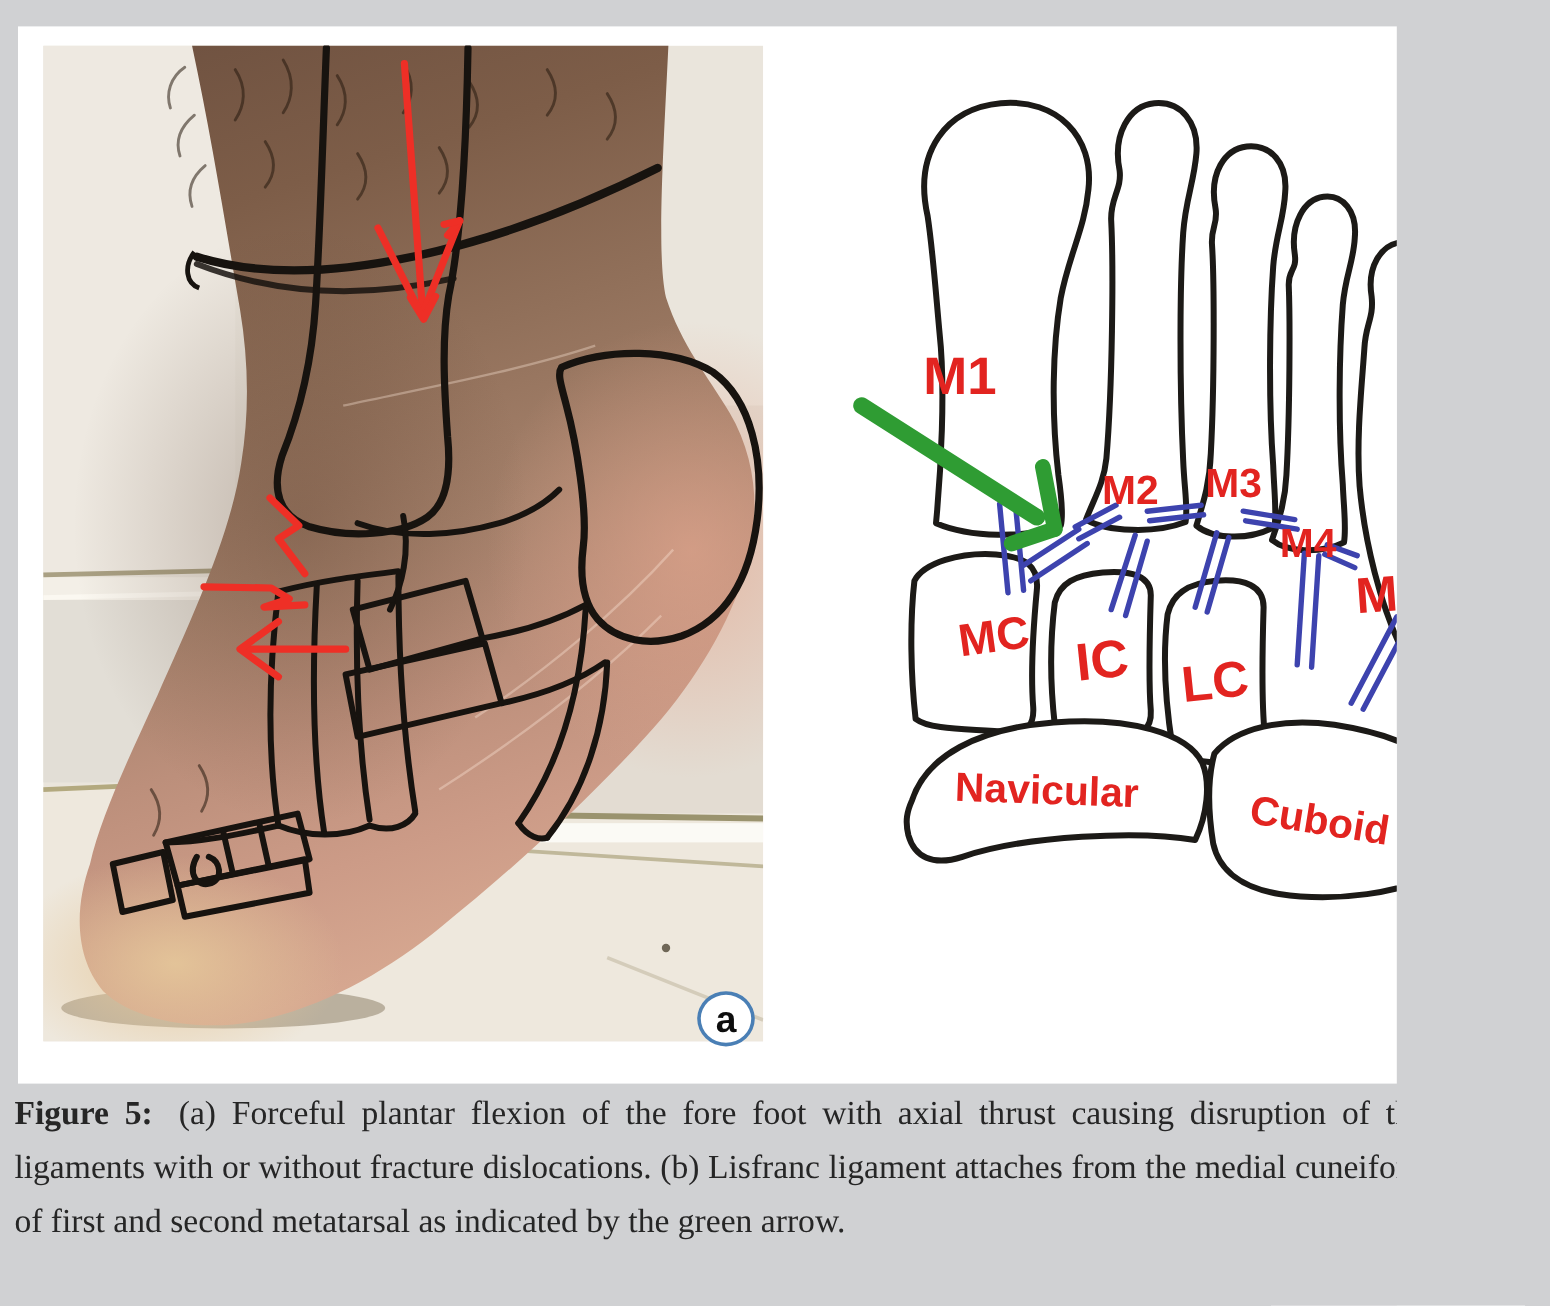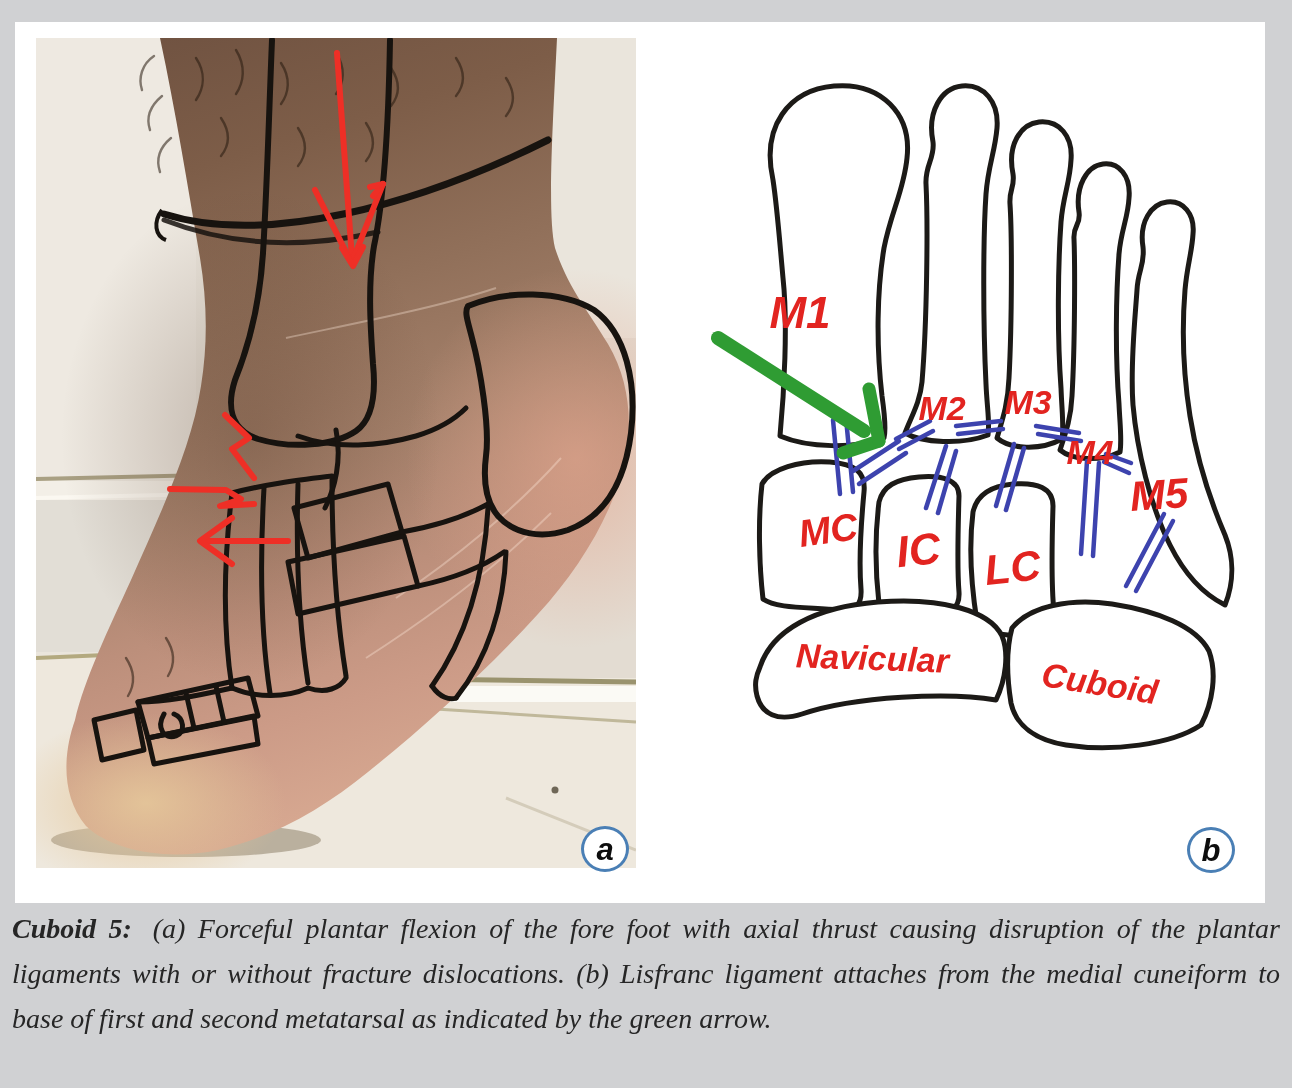--- a/index.html
+++ b/index.html
@@ -3,22 +3,22 @@
 <meta charset="utf-8">
 <style>
   :root{
     --page-background:#d0d1d3; --panel-background:#ffffff;
     --bone-label-red:#e22420; --ligament-blue:#3d43ae; --lisfranc-arrow-green:#2f9c33;
     --force-arrow-red:#ee2f26; --bone-outline-black:#1c1a17; --badge-ring-blue:#4a7fb5;
     --caption-text:#262626;
   }
   html,body{margin:0;padding:0;}
   body{background:var(--page-background);}
-  .page{position:relative;width:1292px;height:1088px;background:var(--page-background);
-        overflow:hidden;font-family:"Liberation Sans",sans-serif;font-style:italic;}
+  .page{position:relative;width:1164px;height:1088px;background:var(--page-background);
+        overflow:hidden;font-family:"Liberation Sans",sans-serif;}
   .figure-box{position:absolute;left:15px;top:22px;width:1250px;height:881px;
         background:var(--panel-background);}
   .panel-a-svg{position:absolute;left:21px;top:16px;}
   .panel-b-svg{position:absolute;left:635px;top:0px;}
   .badge{position:absolute;width:42px;height:40px;border:3px solid var(--badge-ring-blue);
         border-radius:50%;background:#fff;display:flex;align-items:center;justify-content:center;
         font-family:"Liberation Sans",sans-serif;font-weight:700;font-size:31px;color:#0d0d0d;
         line-height:1;}
   .badge-a{left:566px;top:804px;}
   .badge-b{left:1172px;top:805px;}
@@ -286,16 +286,16 @@
 
     <div class="badge badge-a">
       <span>a</span>
     </div>
     <div class="badge badge-b">
       <span>b</span>
     </div>
   </div>
 
   <div class="caption">
-    <span class="cap-bold">Cuboid 5:</span>
+    <span class="cap-bold">Figure 5:</span>
     <span>(a) Forceful plantar flexion of the fore foot with axial thrust causing disruption of the plantar ligaments with or without fracture dislocations. (b) Lisfranc ligament attaches from the medial cuneiform to base of first and second metatarsal as indicated by the green arrow.</span>
   </div>
 </div>
 
 </body></html>

